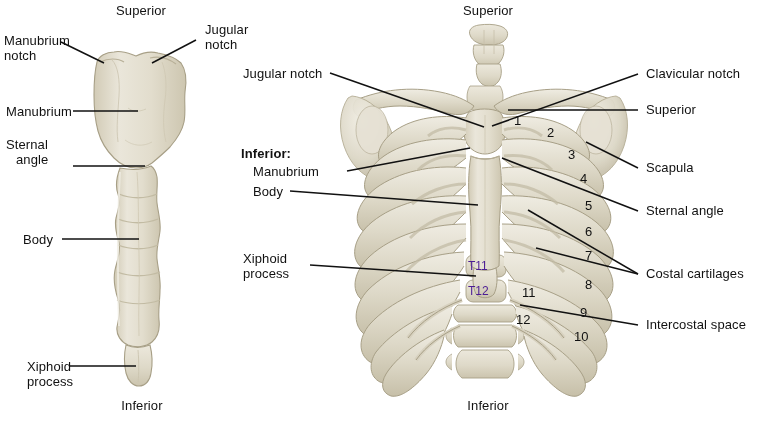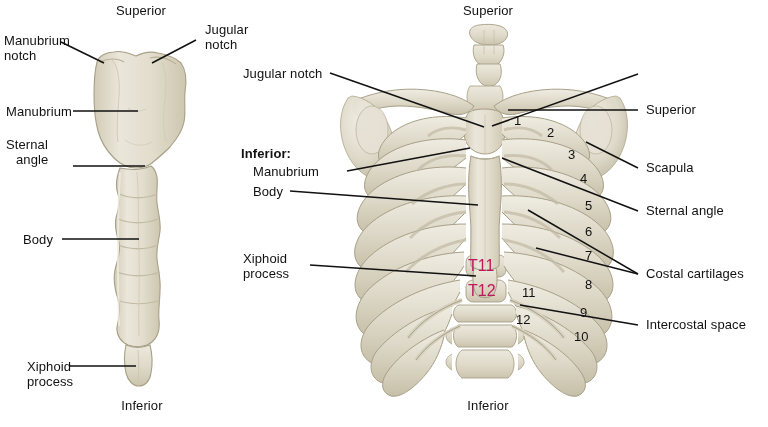--- a/index.html
+++ b/index.html
@@ -14,21 +14,21 @@
   .lbl{
     position:absolute;font-size:13px;line-height:15px;color:#111;
     white-space:pre;letter-spacing:0.1px;
   }
   .lbl.bold{font-weight:bold;}
   .lbl.ctr{text-align:center;}
   .ribnum{
     position:absolute;font-size:13px;line-height:13px;color:#111;
   }
   .vert{
-    position:absolute;font-size:16px;line-height:12px;color:#be185d;
+    position:absolute;font-size:12px;line-height:12px;color:#4c1d95;
   }
 </style>
 </head>
 <body>
 
 <div class="stage">
 
   <svg class="art" viewBox="0 0 768 427">
     <defs>
       <linearGradient id="boneGrad" x1="0" y1="0" x2="1" y2="0">
@@ -260,20 +260,21 @@
 
   <div class="lbl" style="left:243px;top:66px;">Jugular notch</div>
 
   <div class="lbl bold" style="left:241px;top:146px;">Inferior:</div>
   <div class="lbl" style="left:253px;top:164px;">Manubrium</div>
   <div class="lbl" style="left:253px;top:184px;">Body</div>
 
   <div class="lbl" style="left:243px;top:251px;">Xiphoid</div>
   <div class="lbl" style="left:243px;top:266px;">process</div>
 
+  <div class="lbl" style="left:646px;top:66px;">Clavicular notch</div>
   <div class="lbl" style="left:646px;top:102px;">Superior</div>
   <div class="lbl" style="left:646px;top:160px;">Scapula</div>
   <div class="lbl" style="left:646px;top:203px;">Sternal angle</div>
   <div class="lbl" style="left:646px;top:317px;">Intercostal space</div>
   <div class="lbl" style="left:646px;top:266px;">Costal cartilages</div>
 
   <div class="lbl ctr" style="left:440px;top:398px;width:96px;">Inferior</div>
 
   <div class="ribnum" style="left:514px;top:114px;">1</div>
   <div class="ribnum" style="left:547px;top:126px;">2</div>

